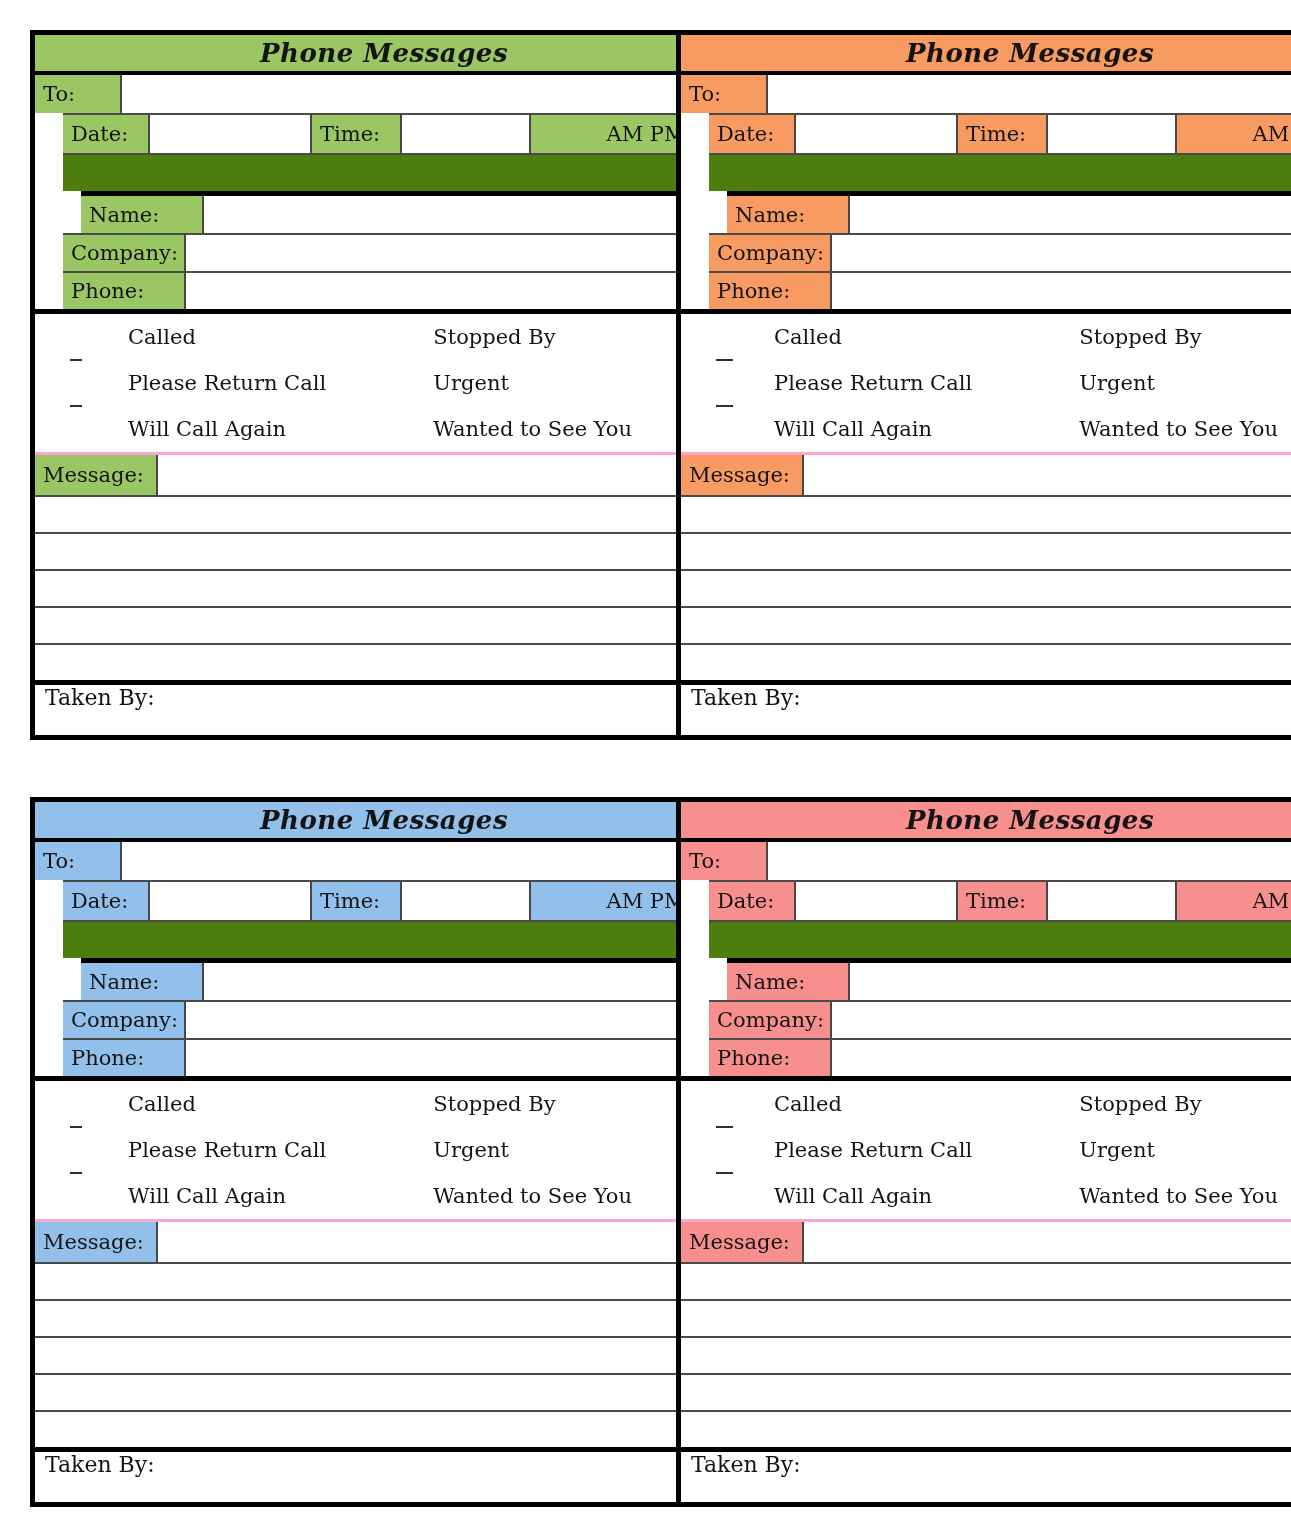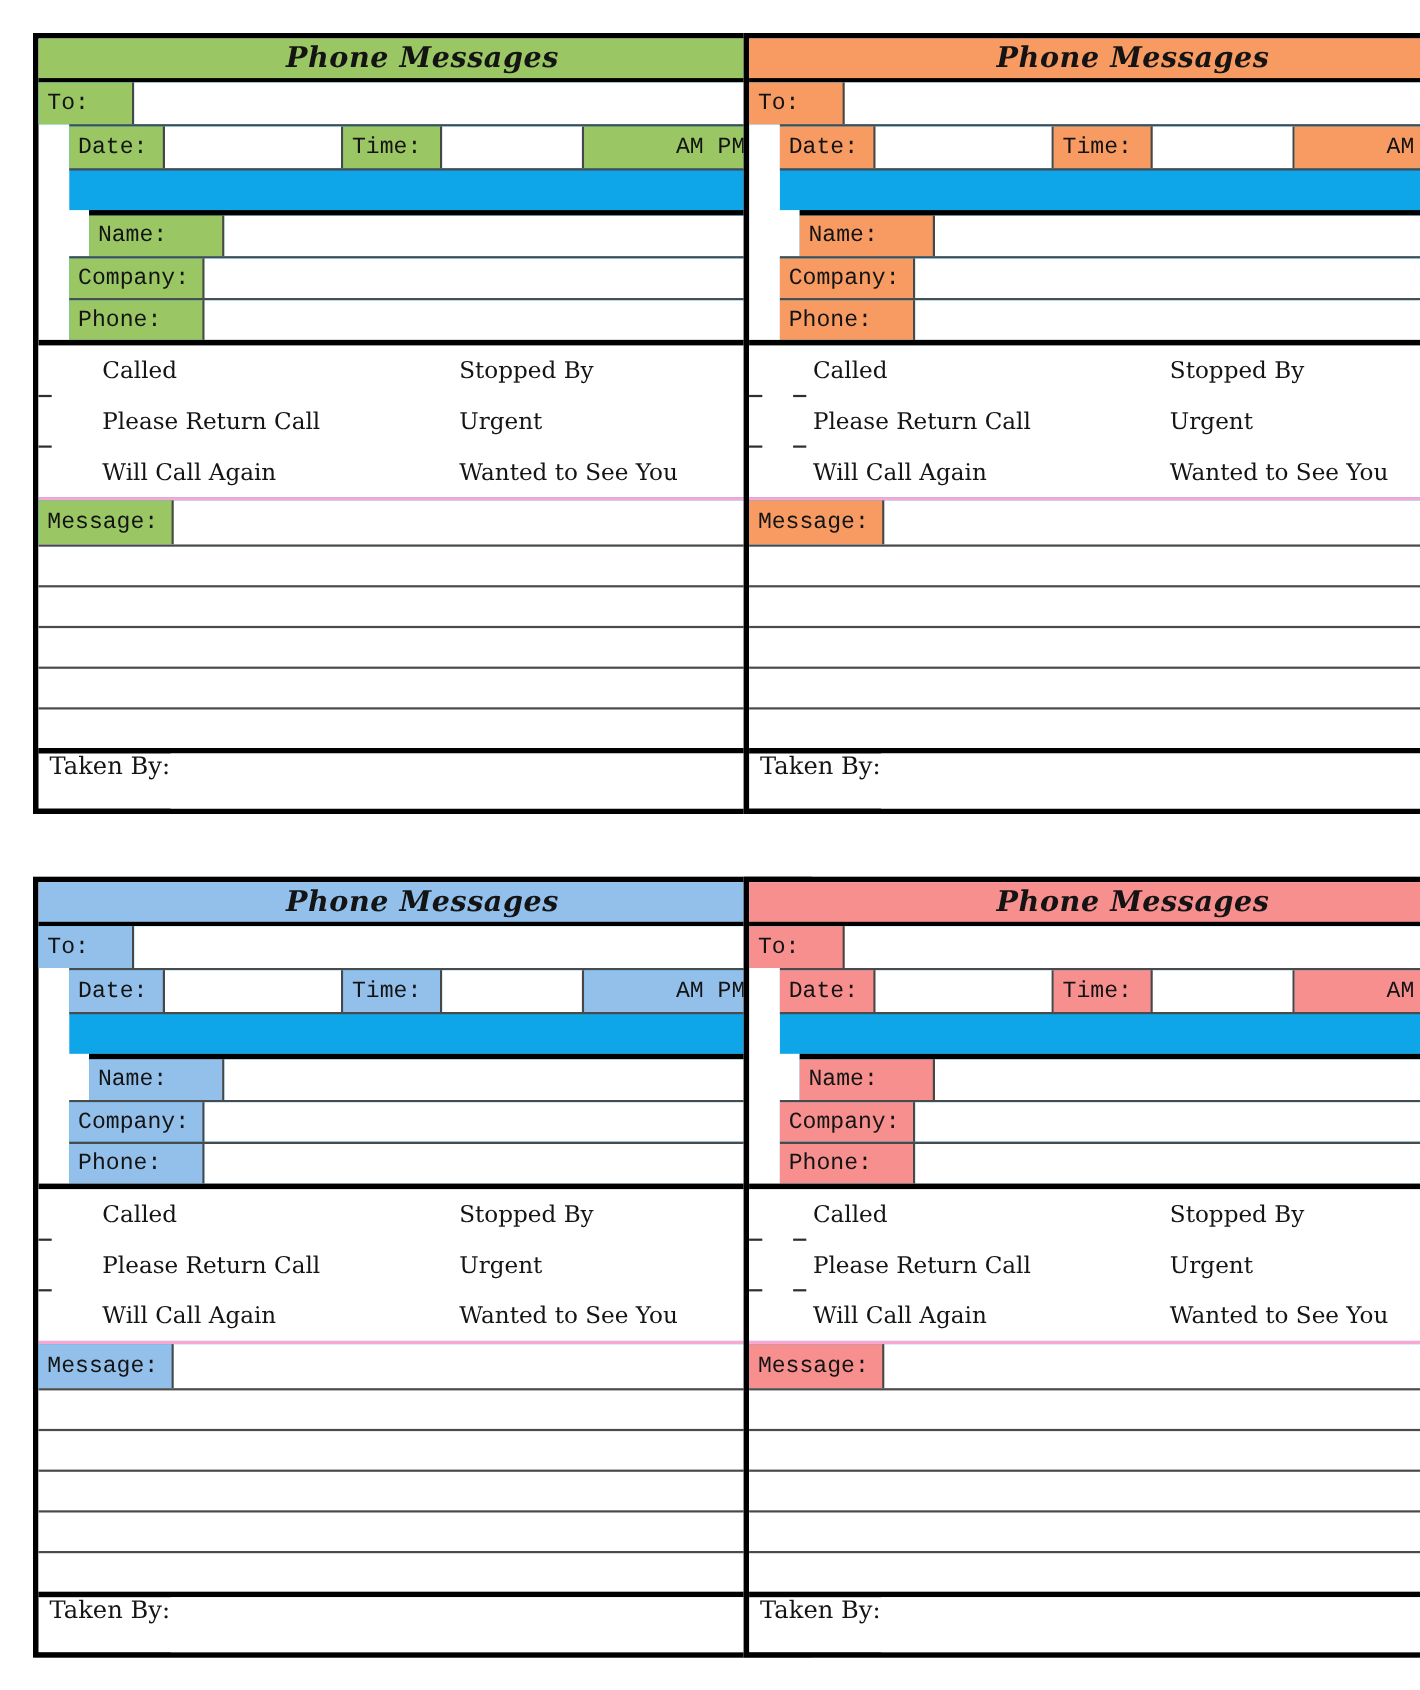--- a/index.html
+++ b/index.html
@@ -26,21 +26,21 @@
   .title-row {
     height: 40px;
     background: var(--accent);
     border-bottom: 4px solid #000;
     display: flex; align-items: center; justify-content: center;
   }
   .title-text {
     font-size: 26px; font-weight: bold; font-style: italic;
     letter-spacing: 0.5px;
   }
-  .row { display: flex; width: 100%; background: #0ea5e9; font-family: Liberation Mono, monospace; }
+  .row { display: flex; width: 100%; background: #4d7c0f; }
   .cell {
     display: flex; align-items: center;
     font-size: 21px; height: 100%;
   }
   .label {
     background: var(--accent);
     border-right: 2px solid #474747;
     padding-left: 8px;
   }
   .input { background: #fff; }
@@ -57,21 +57,21 @@
   .w-time  { width: 90px; text-align: center; }
   .w-timein{ width: 129px; border-right: 2px solid #474747; }
   .ampm { justify-content: center; padding-left: 0; border-right: none; background: var(--accent); text-align: right; }
   .w-label { width: 123px; }
   .cb-section {
     height: 143px;
     border-top: 5px solid #000;
     display: flex; flex-direction: column;
     background: #fff;
   }
-  .cb-row { flex: 1 1 auto; display: grid; grid-template-columns: 54.8% 45.2%; position: relative; }
+  .cb-row { flex: 1 1 auto; display: grid; grid-template-columns: 54.8% 45.2%; position: relative; margin-left: 35px; }
   .cb-row + .cb-row::before {
     content: ""; position: absolute; left: 0; top: -1px; width: 12px; height: 2px; background: #2e2e2e;
   }
   .cb-row + .cb-row::after {
     content: ""; position: absolute; right: 0; top: -1px; width: 12px; height: 2px; background: #2e2e2e;
   }
   .cb-cell { display: flex; align-items: center; font-size: 21px; }
   .cb-left { padding-left: 58px; }
   .message-row { height: 43px; border-top: 3px solid #f9a8d4; }
   .msg-line { height: 37px; border-top: 2px solid #4a4a4a; background: #fff; }

